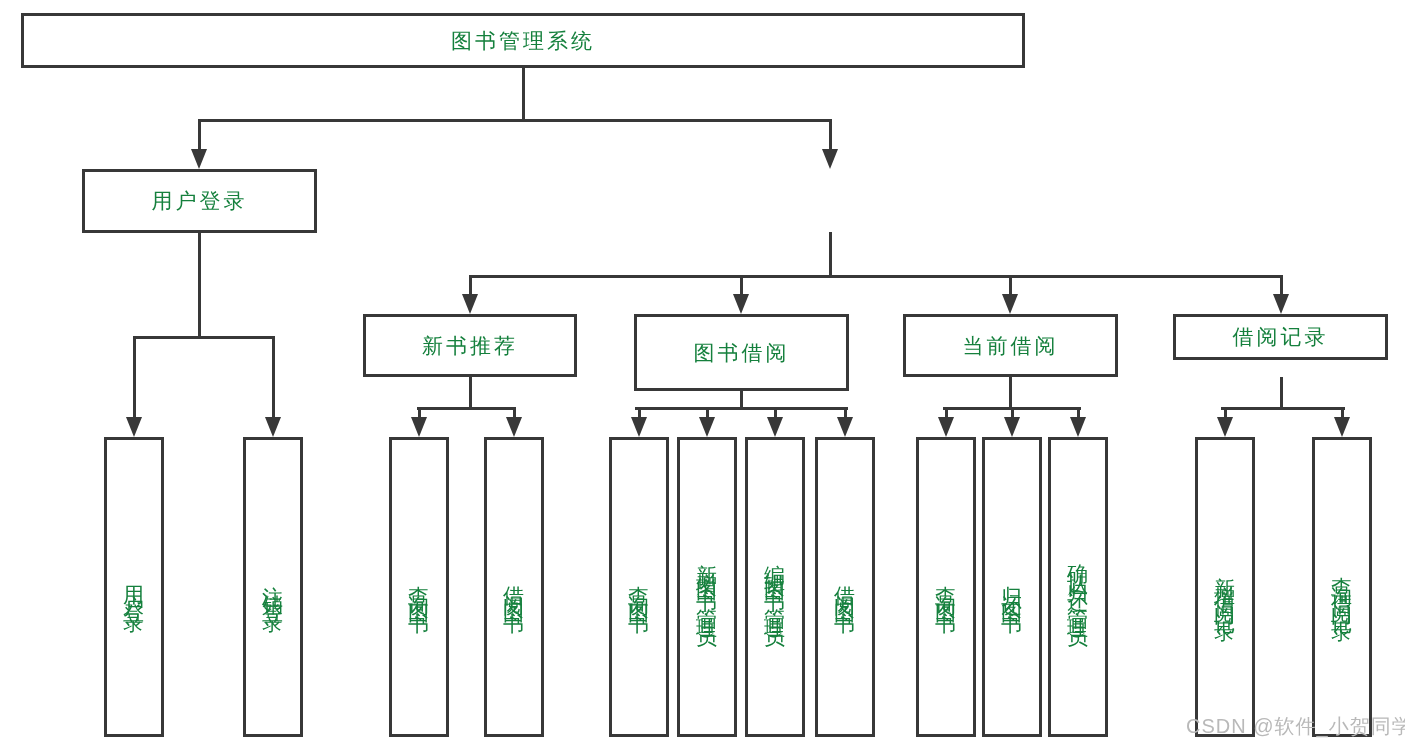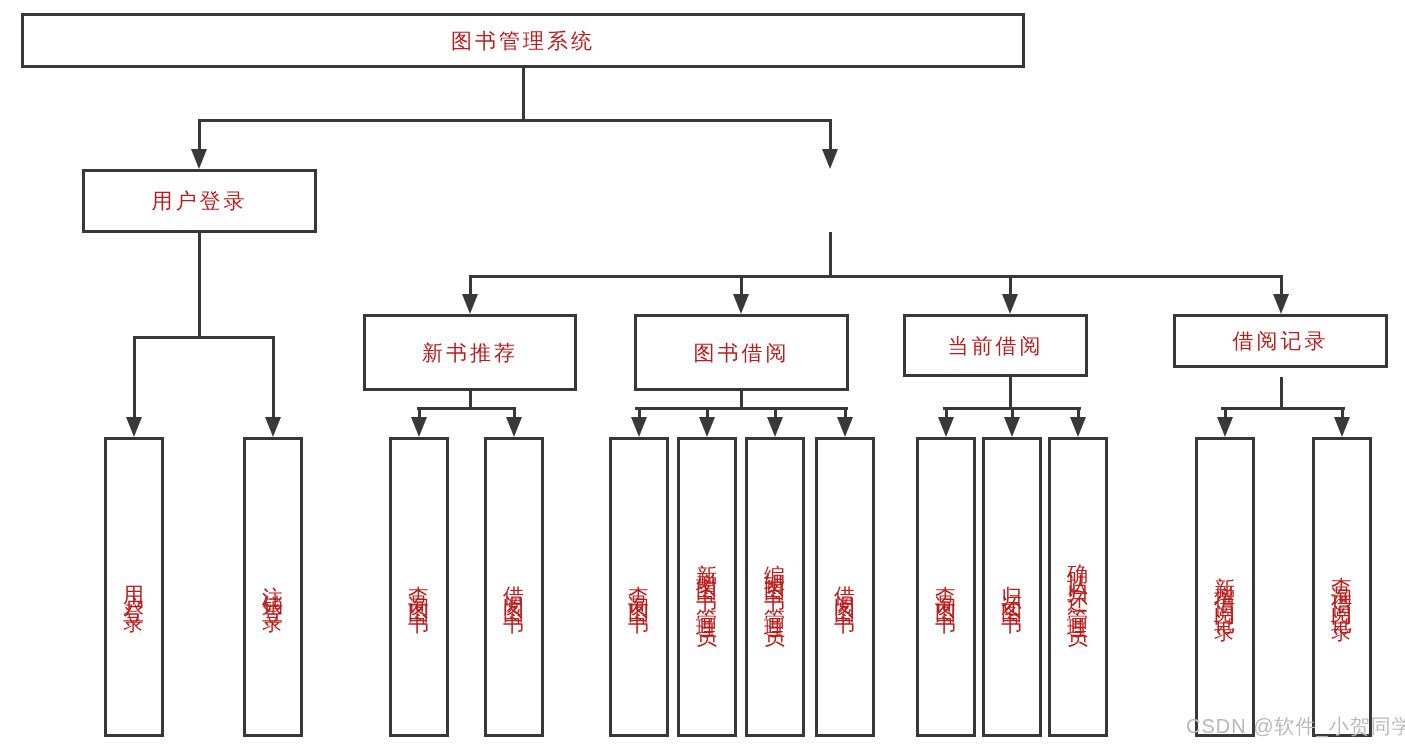--- a/index.html
+++ b/index.html
@@ -14,21 +14,21 @@
   
   .ar{
     position:absolute;width:0;height:0;z-index:1;
     border-left:8px solid transparent;border-right:8px solid transparent;
     border-top:20px solid #383838;
   }
   
   .bx{
     position:absolute;background:#ffffff;border:3px solid #383838;box-sizing:border-box;
     display:flex;align-items:center;justify-content:center;
-    font-size:21px;color:#b91c1c;z-index:2;
+    font-size:21px;color:#15803d;z-index:2;
   }
   .bx.h span{letter-spacing:3px;white-space:nowrap;}
   .bx.v span{
     writing-mode:vertical-rl;text-orientation:mixed;
     letter-spacing:9px;line-height:1;white-space:nowrap;
   }
   .wm{
     position:absolute;left:1186px;top:713px;z-index:6;
     font-size:20px;color:#b9b9b9;letter-spacing:1px;white-space:nowrap;
   }
@@ -98,30 +98,30 @@
   <div class="ar" style="left:1334px;top:417px"></div>
 
   <div class="bx h" style="left:21px;top:13px;width:1004px;height:55px">
     <span>图书管理系统</span>
   </div>
 
   <div class="bx h" style="left:82px;top:169px;width:235px;height:64px">
     <span>用户登录</span>
   </div>
 
-  <div class="bx h" style="left:363px;top:314px;width:214px;height:77px">
+  <div class="bx h" style="left:363px;top:314px;width:214px;height:63px">
     <span>新书推荐</span>
   </div>
   <div class="bx h" style="left:634px;top:314px;width:215px;height:77px">
     <span>图书借阅</span>
   </div>
-  <div class="bx h" style="left:903px;top:314px;width:185px;height:63px">
+  <div class="bx h" style="left:903px;top:314px;width:215px;height:63px">
     <span>当前借阅</span>
   </div>
-  <div class="bx h" style="left:1173px;top:314px;width:215px;height:54px">
+  <div class="bx h" style="left:1173px;top:314px;width:215px;height:46px">
     <span>借阅记录</span>
   </div>
 
   <div class="bx v" style="left:104px;top:437px;width:60px;height:300px">
     <span>用户登录</span>
   </div>
   <div class="bx v" style="left:243px;top:437px;width:60px;height:300px">
     <span>注销登录</span>
   </div>
 

